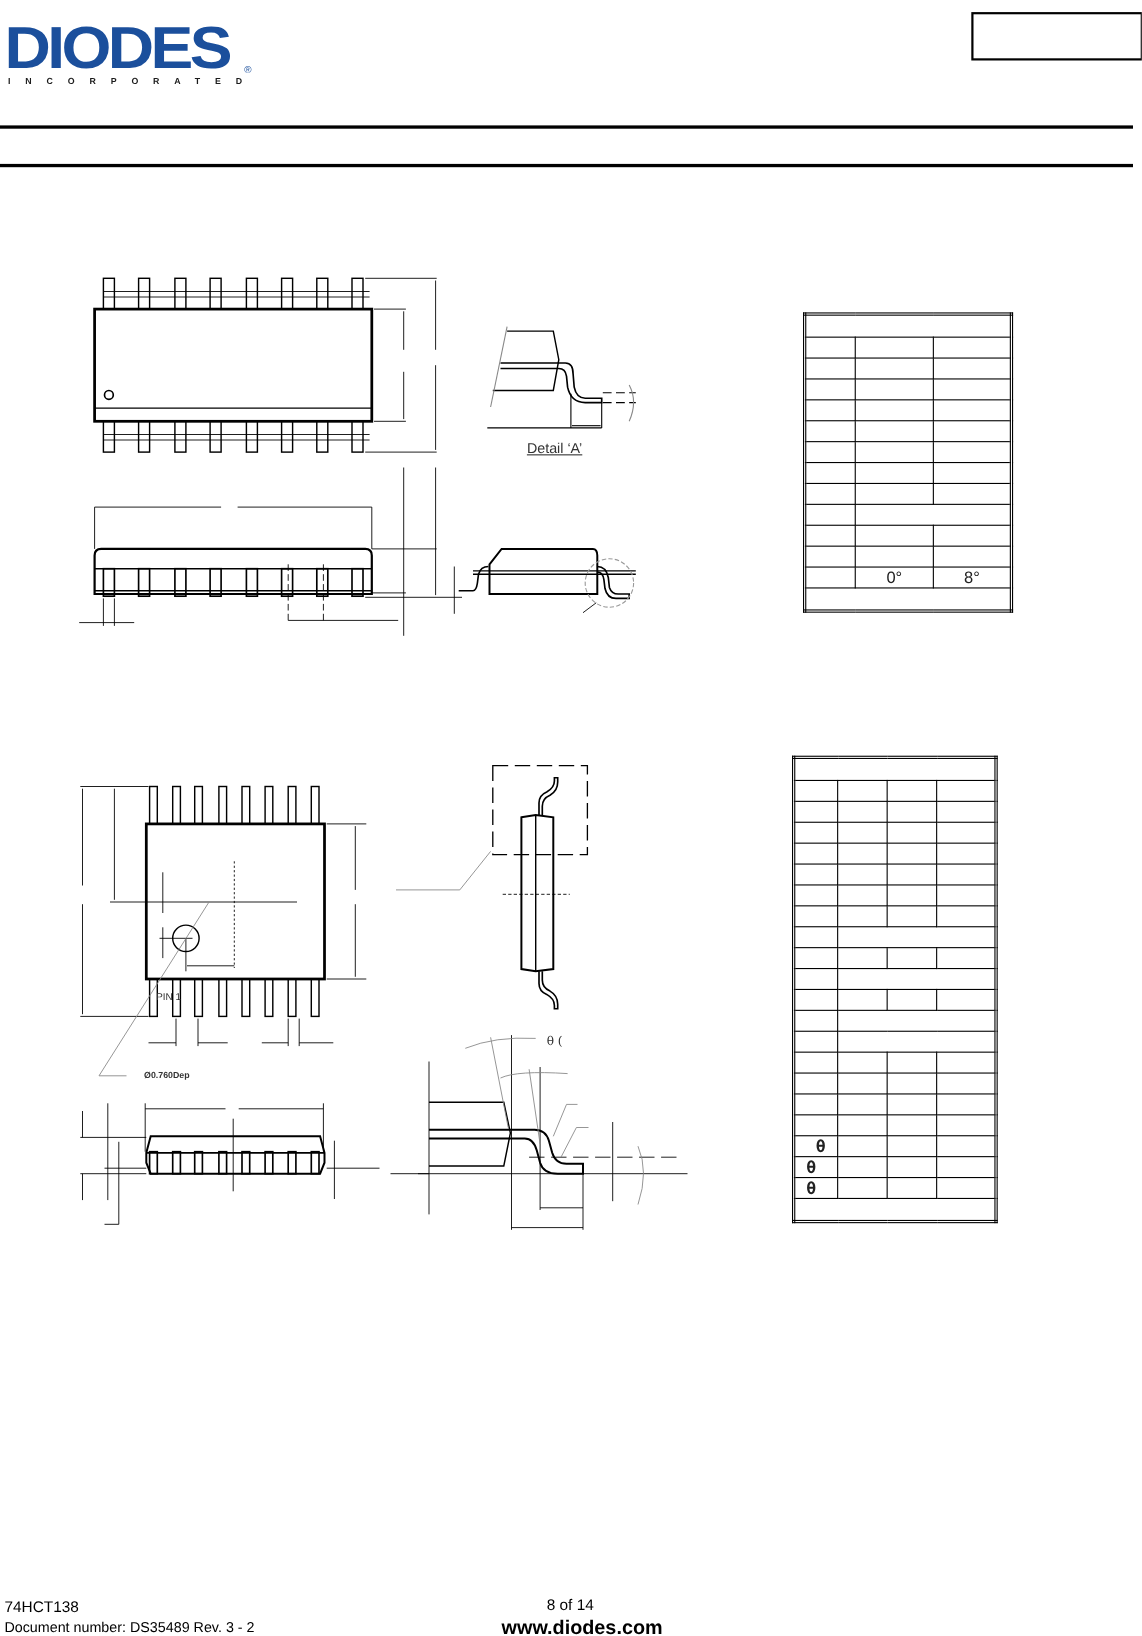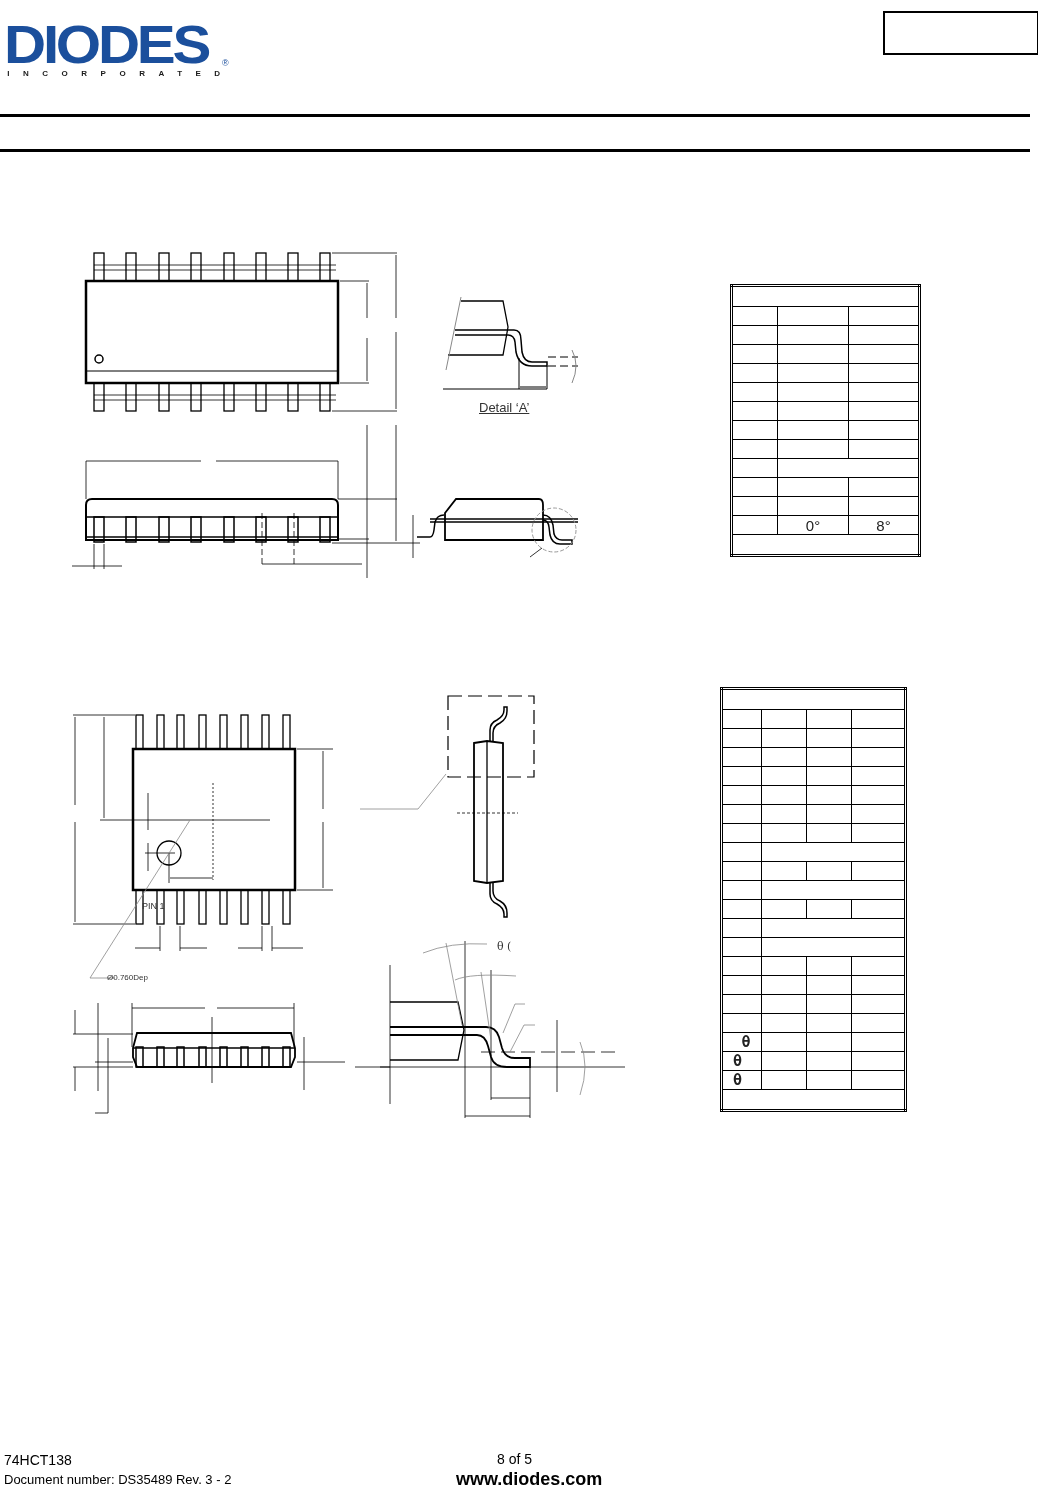--- a/index.html
+++ b/index.html
@@ -13,21 +13,21 @@
   .rule { left:0; height:3px; background:#000; width:1030px; }
   .drw { left:0; top:0; width:1038px; height:1487px; }
   table.dim { position:absolute; border-collapse:collapse; border:3px double #000; }
   table.dim td { border:1px solid #000; height:18px; padding:0; font-size:15px; text-align:center; color:#222; }
   .footer-l1 { left:4px; top:1452px; font-size:14px; }
   .footer-l2 { left:4px; top:1472px; font-size:13px;text-align:center; }
   .footer-c1 { left:497px; top:1451px; font-size:14px; }
   .footer-c2 { left:456px; top:1469px; font-size:18px; font-weight:bold; }
   .detail-label { left:479px; top:400px; font-size:13px; text-decoration:underline; color:#333;text-align:center; }
   .pin1 { left:107px; top:901px; font-size:9px; color:#333;padding-left:35px; }
-  .dep { left:107px; top:973px; font-size:8px; color:#333; }
+  .dep { left:131px; top:973px; font-size:8px; color:#333;font-weight:bold; }
   .theta-lbl { left:497px; top:940px; font-size:11px; color:#333; font-family:"DejaVu Serif", serif; }
   .theta-cell { font-family:"DejaVu Sans Mono", monospace; font-weight:bold; font-size:15px; }
 </style>
 </head>
 <body>
 
 <div class="abs logo">
   <div class="logo-main">DIODES</div>
   <div class="logo-sub">INCORPORATED</div>
   <span class="logo-reg">®</span>
@@ -452,14 +452,14 @@
         <td></td>
       </tr>
   <tr>
         <td colspan="4" style="height:19px;"></td>
       </tr>
 </tbody>
   </table>
 
 <div class="abs footer-l1">74HCT138</div>
 <div class="abs footer-l2">Document number: DS35489 Rev. 3 - 2</div>
-<div class="abs footer-c1">8 of 5</div>
+<div class="abs footer-c1">8 of 14</div>
 <a class="abs footer-c2" style="color:#000; text-decoration:none;">www.diodes.com</a>
 
 </body></html>

